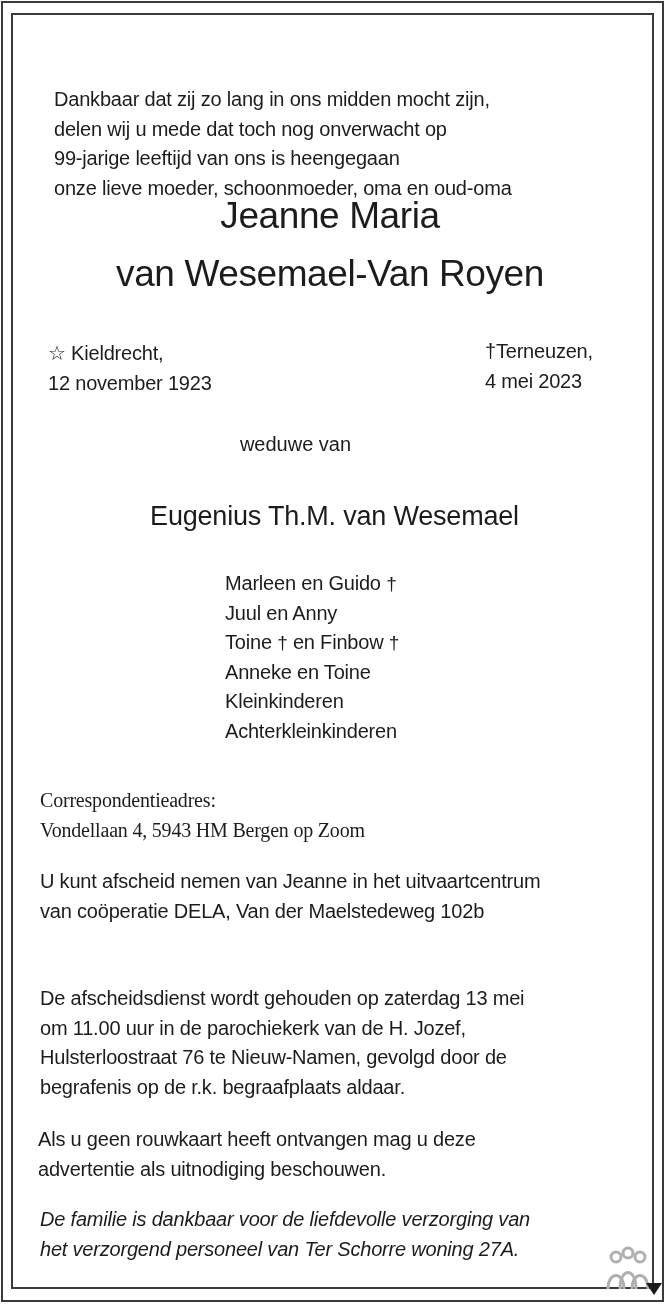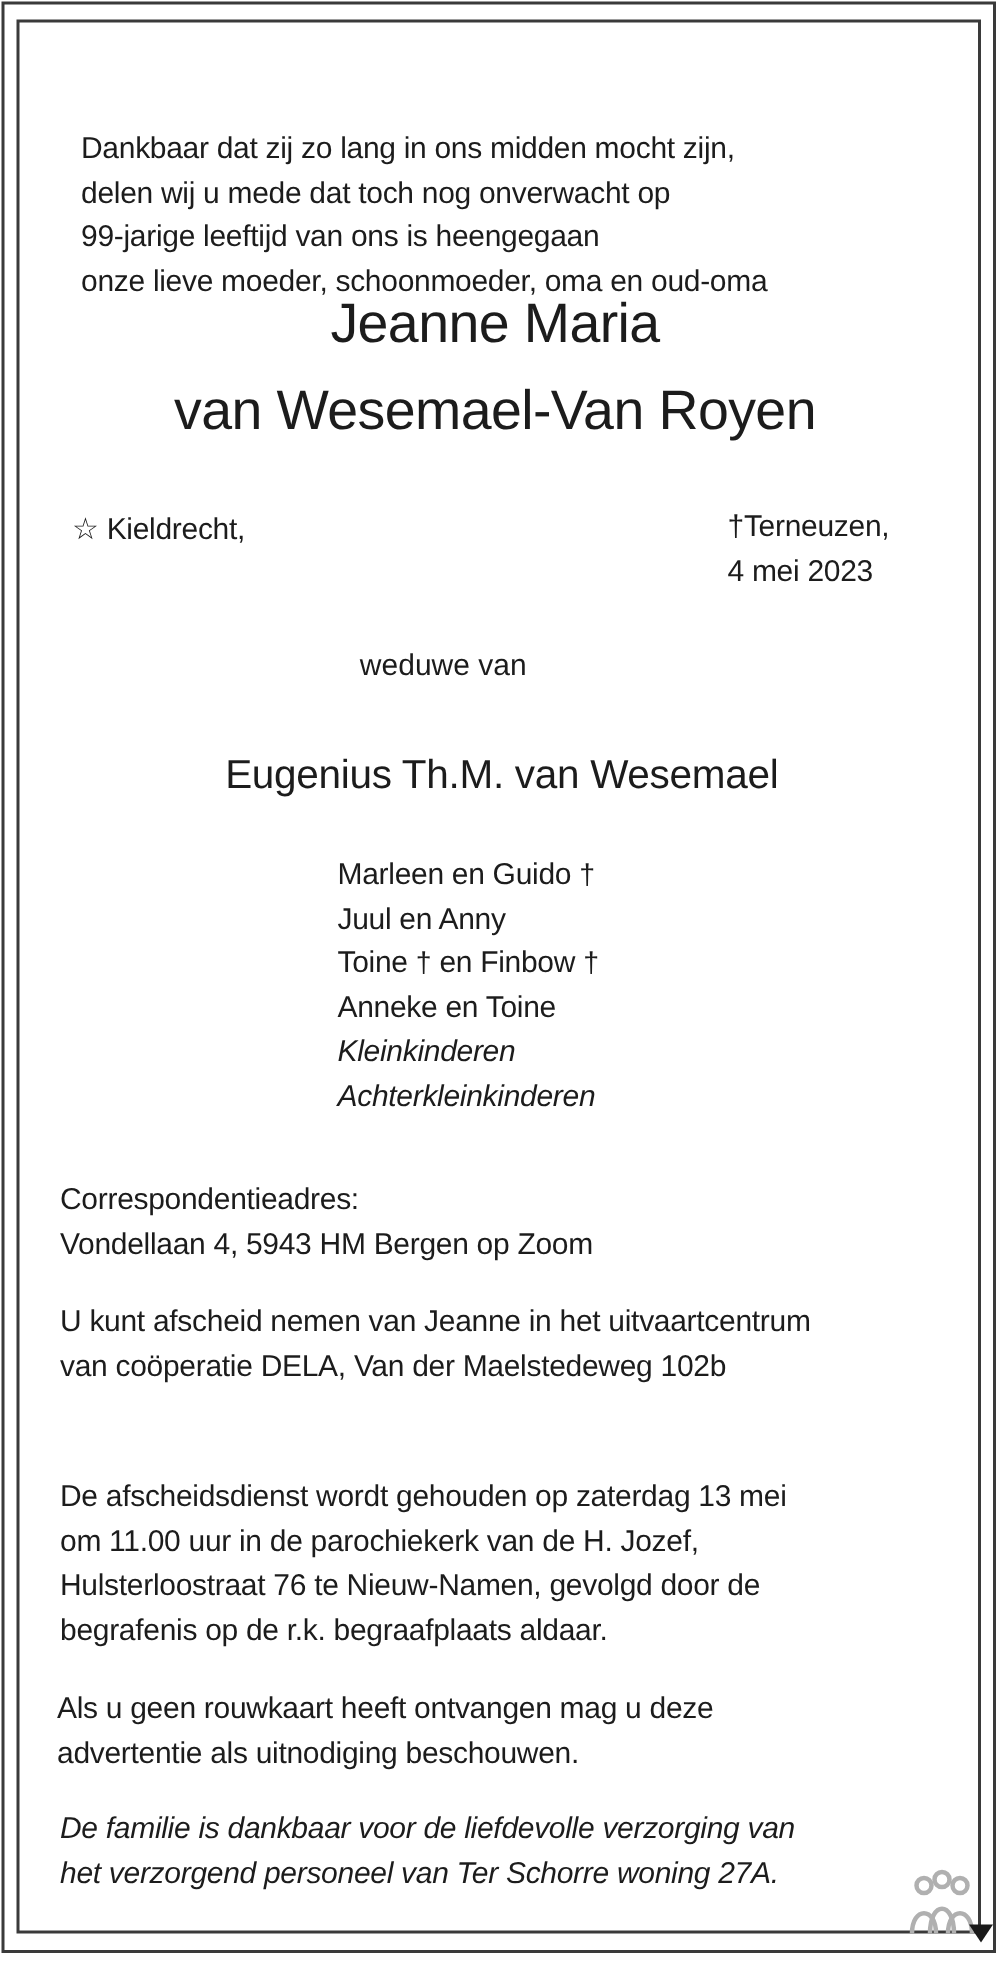--- a/index.html
+++ b/index.html
@@ -56,23 +56,23 @@
     .sym { font-size: 20px; }
     .widow-label {
       position: absolute; left: 0; width: 591px; text-align: center;
       top: 430px; font-size: 20px; line-height: 28px;
     }
     .spouse {
       position: absolute; left: 0; width: 669px; text-align: center;
       top: 498px; font-size: 27px; line-height: 36px; letter-spacing: -0.2px;
     }
     .family { left: 225px; top: 569px; }
-    .family .it { font-style: italic; }
+    .family .it { }
     .cross-inline { font-size: 19px; }
-    .correspondence { left: 40px; top: 786px; }
+    .correspondence { left: 40px; top: 786px; font-family: Liberation Serif, serif; }
     .farewell { left: 40px; top: 867px; }
     .service { left: 40px; top: 984px; }
     .card { left: 38px; top: 1125px; }
     .thanks { left: 40px; top: 1205px; font-style: italic; }
     .logo {
       position: absolute;
       left: 604px; top: 1245px;
       width: 48px; height: 46px;
     }
     .scroll-arrow {
@@ -99,20 +99,21 @@
 </div>
 
 <div class="name name-1">Jeanne Maria</div>
 <div class="name name-2">van Wesemael-Van Royen</div>
 
 <div class="txt born">
   <span class="line">
     <span class="sym">☆</span>
     <span>Kieldrecht,</span>
   </span>
+  <span class="line">12 november 1923</span>
 </div>
 
 <div class="txt died">
   <span class="line">
     <span class="sym">†</span><span>Terneuzen,</span>
   </span>
   <span class="line">4 mei 2023</span>
 </div>
 
 <div class="widow-label">weduwe van</div>

